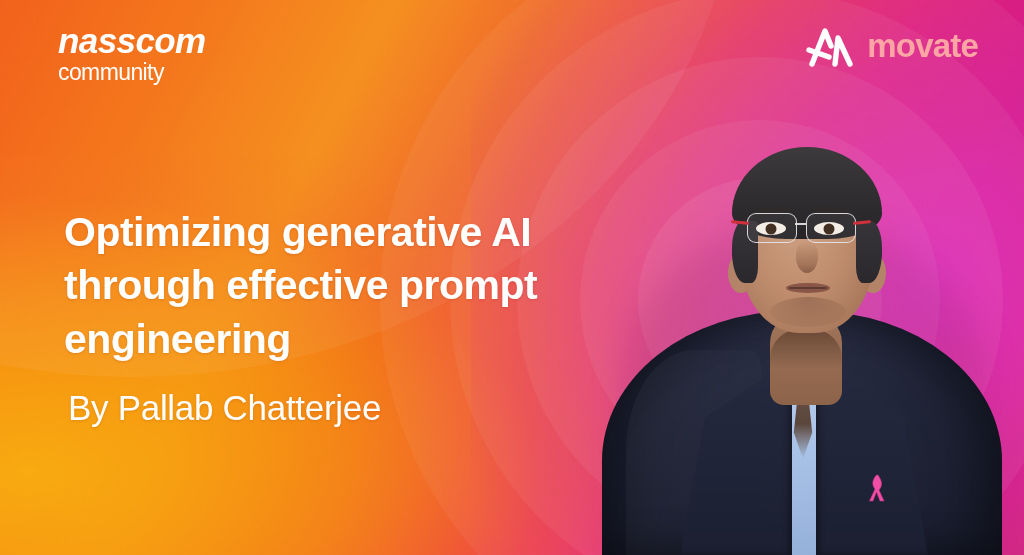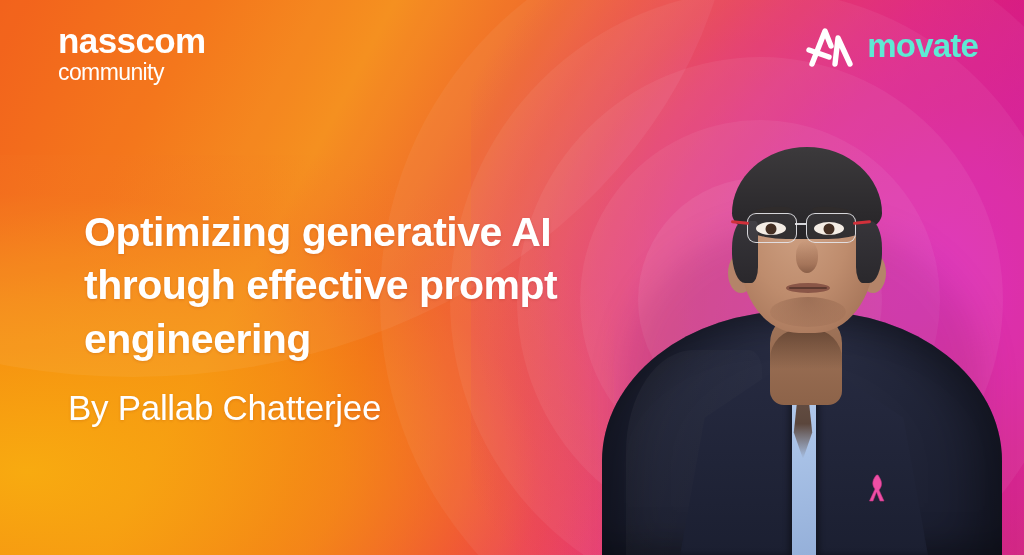--- a/index.html
+++ b/index.html
@@ -337,46 +337,47 @@
     left: 58px;
     top: 22px;
     color: #ffffff;
     line-height: 1.08;
     letter-spacing: -0.6px;
   }
   .logo-nasscom .l1 {
     display: block;
     font-size: 35px;
     font-weight: 700;
+    font-style: italic;
   }
   .logo-nasscom .l2 {
     display: block;
     font-size: 23px;
     font-weight: 400;
   }
 
   .logo-movate {
     position: absolute;
     right: 46px;
     top: 24px;
     display: flex;
     align-items: center;
     gap: 12px;
   }
   .logo-movate .wordmark {
-    color: #5eead4;
+    color: #fca5a5;
     font-size: 33px;
     font-weight: 700;
     letter-spacing: -0.8px;
   }
 
   
   .headline {
     position: absolute;
-    left: 84px;
+    left: 64px;
     top: 206px;
     width: 560px;
     color: #ffffff;
     font-size: 41px;
     line-height: 1.30;
     font-weight: 700;
     letter-spacing: -0.5px;
     text-shadow: 0 1px 3px rgba(120,20,10,0.16);
   }
   .byline {

